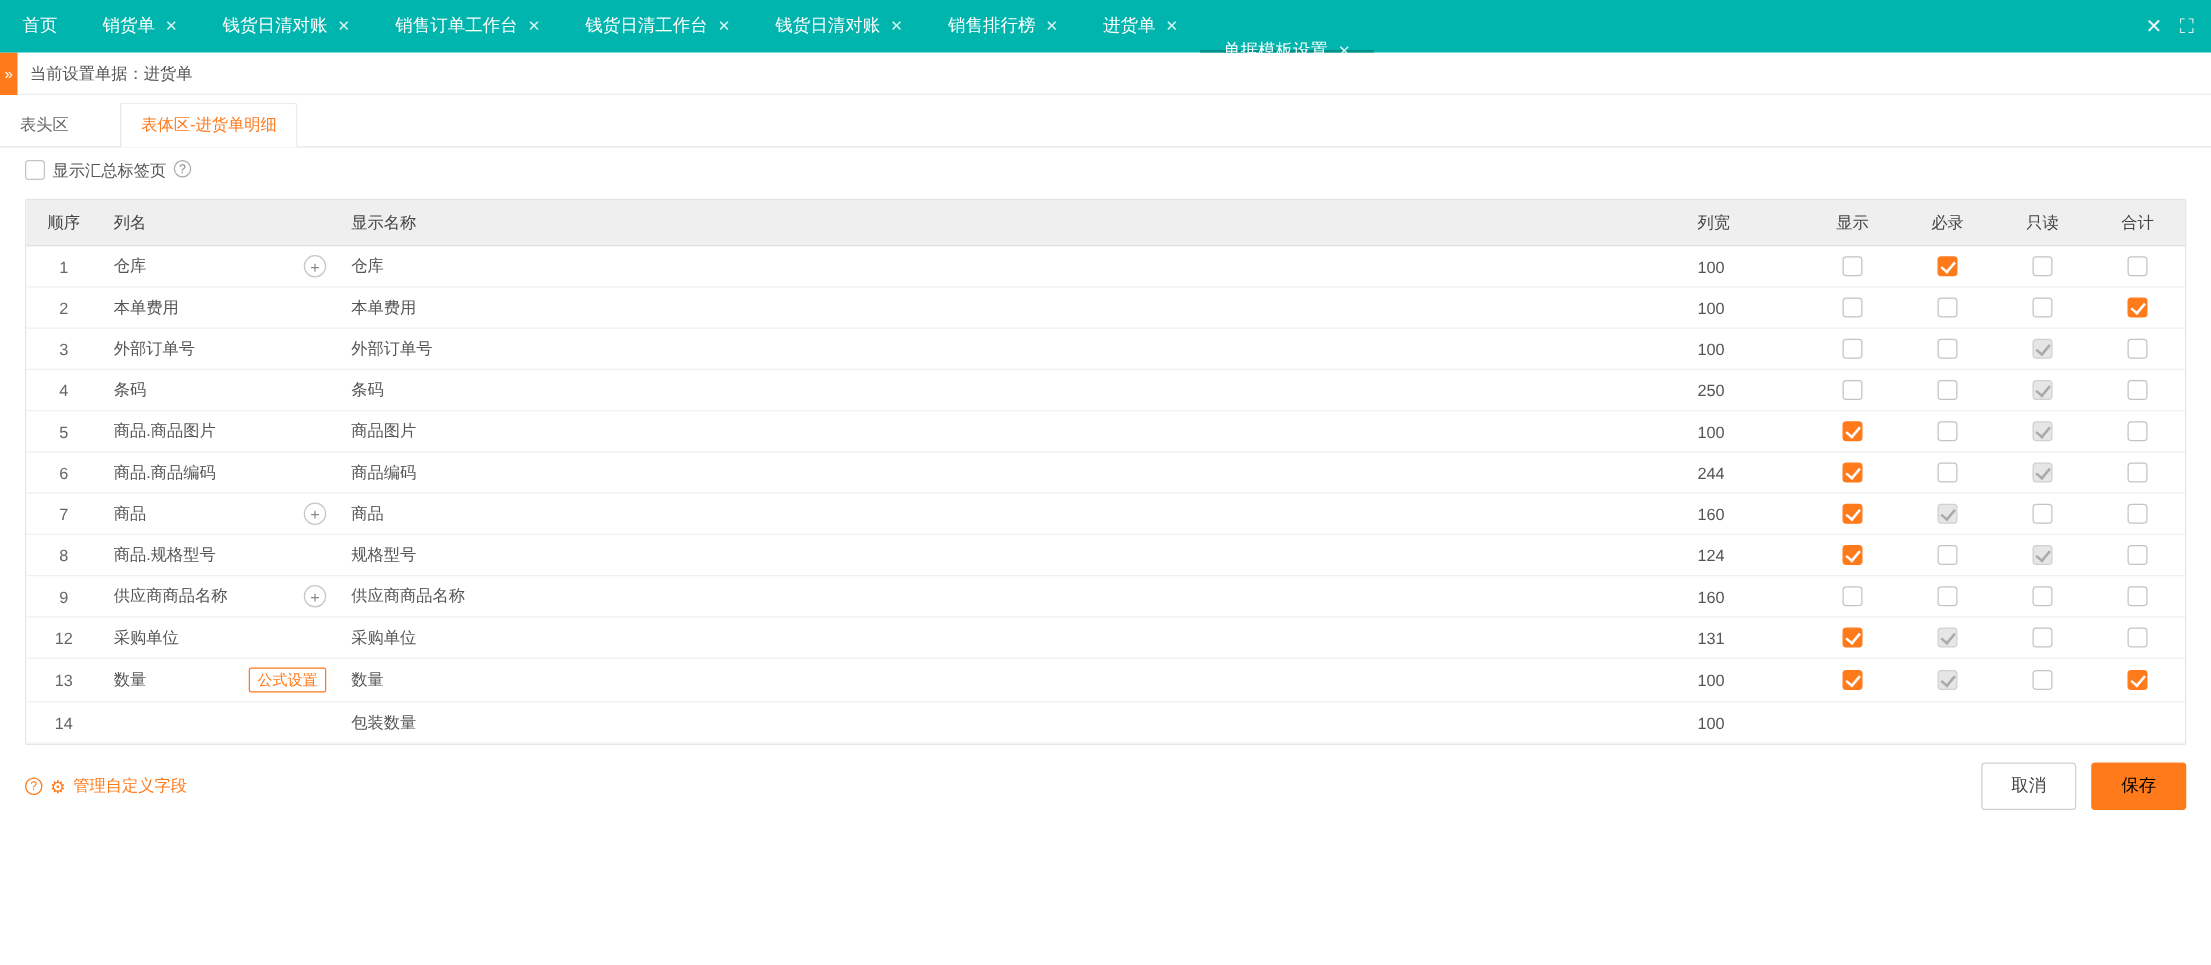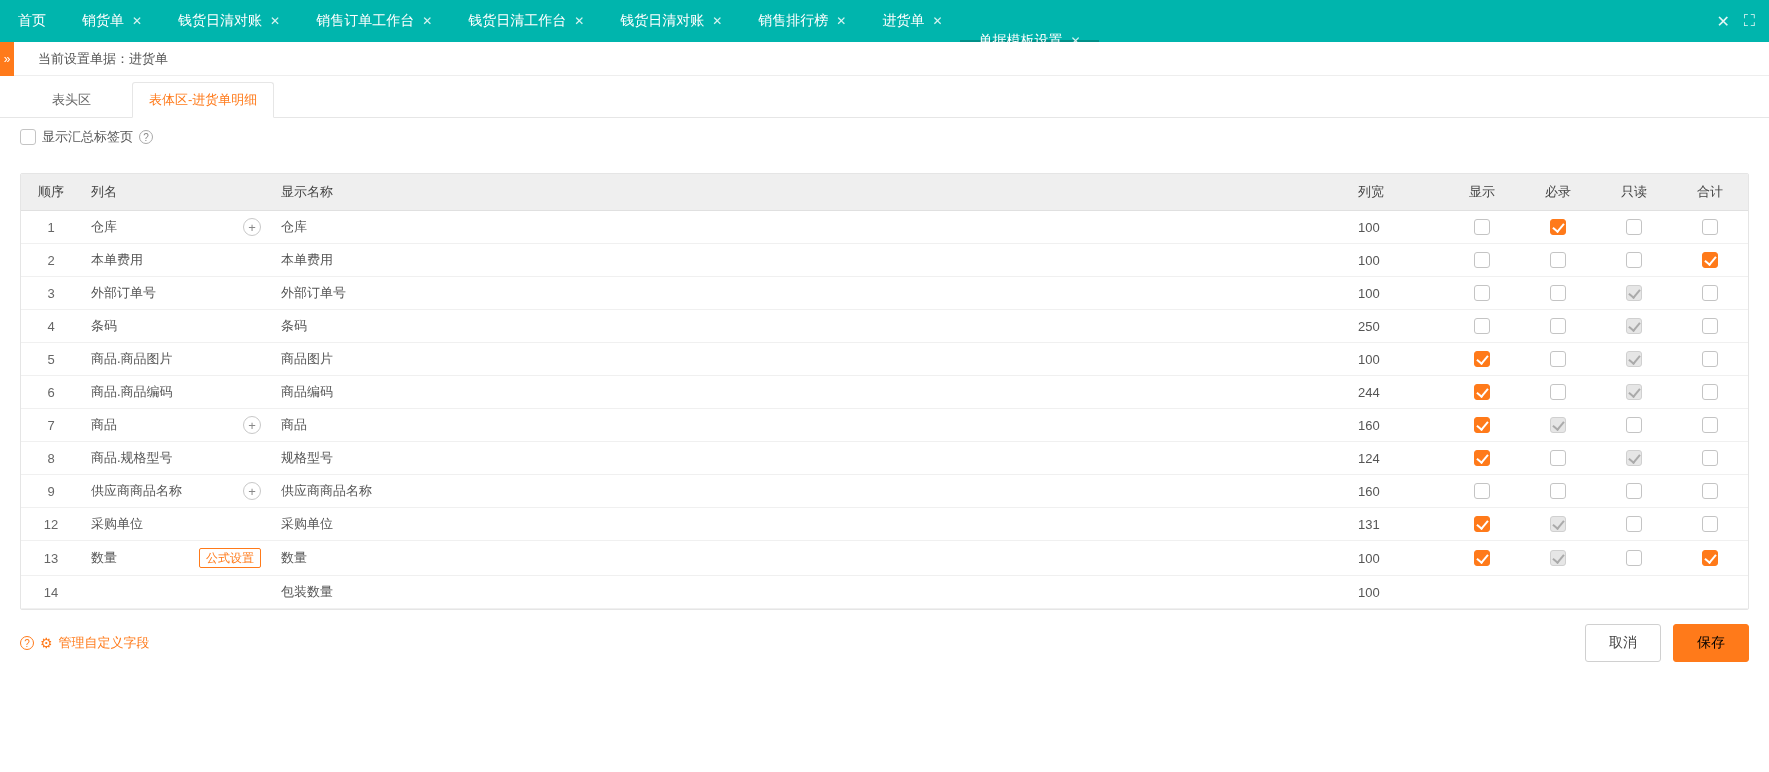--- a/index.html
+++ b/index.html
@@ -9,29 +9,29 @@
   .top-tabs { background: #00b5ad; display: flex; align-items: stretch; height: 42px; position: relative; }
   .top-tab { display: flex; align-items: center; padding: 0 18px; color: #fff; cursor: pointer; font-size: 14px; white-space: nowrap; }
   .top-tab.active { background: #009088; margin-top: 40px; }
   .top-tab .close { margin-left: 8px; font-size: 12px; opacity: .85; }
   .top-right { position: absolute; right: 0; top: 0; height: 42px; display: flex; align-items: center; gap: 14px; padding-right: 14px; color: #fff; }
   .top-right .icn { cursor: pointer; font-size: 16px; opacity: .9; }
   
   
   .crumb-bar { display: flex; align-items: center; height: 34px; border-bottom: 1px solid #eee; }
   .crumb-handle { width: 14px; height: 34px; background: #ff7a1a; color: #fff; display: flex; align-items: center; justify-content: center; font-size: 12px; cursor: pointer; }
-  .crumb-text { padding-left: 24px; color: #555; }
-  
-  
-  .inner-tabs { display: flex; align-items: flex-end; height: 36px; padding-left: 36px; border-bottom: 1px solid #e6e6e6; margin-top: 6px; }
+  .crumb-text { padding-left: 10px; color: #555; }
+  
+  
+  .inner-tabs { display: flex; align-items: flex-end; height: 36px; border-bottom: 1px solid #e6e6e6; margin-top: 6px; }
   .inner-tab { padding: 8px 16px; color: #666; cursor: pointer; font-size: 13px; }
   .inner-tab.active { color: #ff7a1a; border: 1px solid #e6e6e6; border-bottom-color: #fff; margin-bottom: -1px; border-radius: 3px 3px 0 0; background:#fff;margin-left:25px; }
   
   
-  .opt-row { display:flex; align-items:center; gap:6px; padding: 10px 20px 27px 20px; color:#555; }
+  .opt-row { display:flex; align-items:flex-start; gap:6px; padding: 10px 20px 13px 20px; color:#555; }
   .opt-row .help { display:inline-flex; width:14px; height:14px; border:1px solid #aaa; border-radius:50%; align-items:center; justify-content:center; font-size:10px; color:#888; cursor:pointer; }
   
   
   .tbl-wrap { margin: 0 20px; border: 1px solid #e5e5e5; border-radius: 2px; overflow: hidden; }
   .tbl-scroll { max-height: 470px; overflow-y: auto; }
   table { width: 100%; border-collapse: collapse; table-layout: fixed; }
   thead th { background: #efefef; font-weight: normal; color: #444; text-align: left; padding: 9px 10px; border-bottom: 1px solid #e0e0e0; position: sticky; top:0; }
   tbody td { padding: 7px 10px; border-bottom: 1px solid #f0f0f0; color:#555; }
   col.c-seq { width: 60px; }
   col.c-name { width: 190px; }

